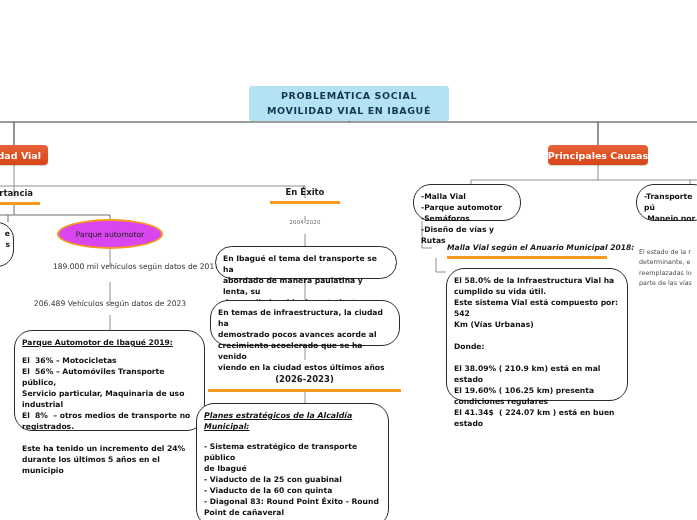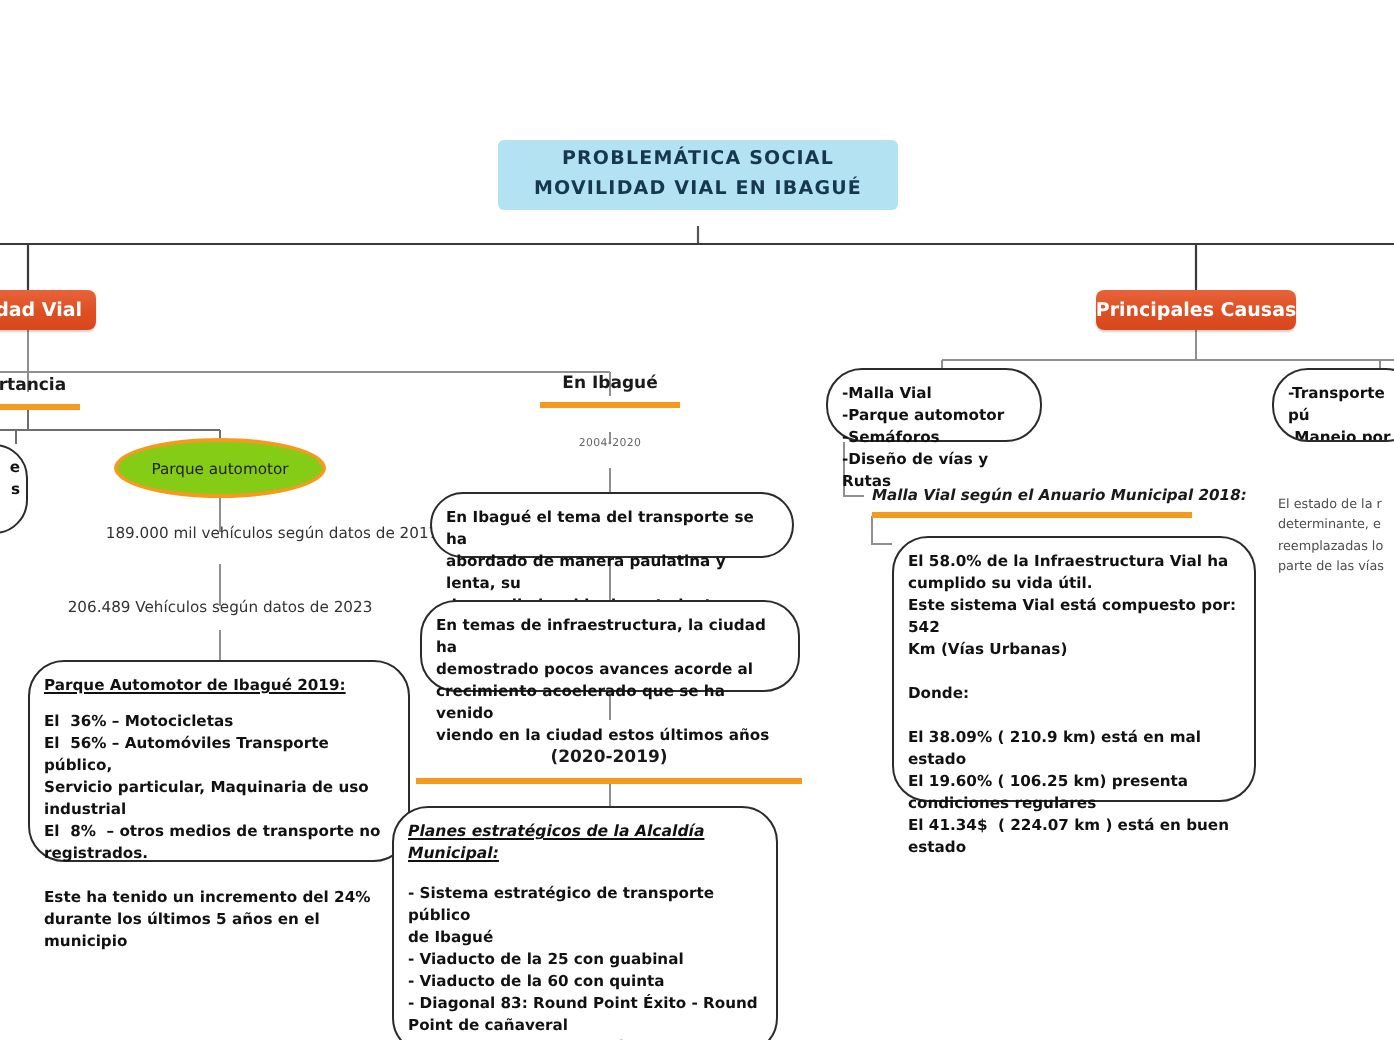--- a/index.html
+++ b/index.html
@@ -109,21 +109,21 @@
   .greytext {
     font-size: 6.4px;
     color: #4d4d4d;
     line-height: 1.6;
   }
 
   
   .ellipse {
     border: 2.4px solid #f59a1e;
     border-radius: 50%;
-    background: #84cc16;
+    background: #d946ef;
     display: flex;
     align-items: center;
     justify-content: center;
     font-size: 7.6px;
     color: #222222;
     text-align: right;
   }
   .hdr-italic {
     font-style: italic;
     text-decoration: underline;
@@ -182,21 +182,21 @@
     <path d="M598,165 L598,180" stroke="#8f8f8f" stroke-width="1" fill="none"></path>
     <path d="M471,180 L697,180" stroke="#8f8f8f" stroke-width="1" fill="none"></path>
     <path d="M471,180 L471,184" stroke="#8f8f8f" stroke-width="1" fill="none"></path>
     <path d="M690,180 L690,184" stroke="#8f8f8f" stroke-width="1" fill="none"></path>
 
     <path d="M422,221 L422,248 L432,248" stroke="#8f8f8f" stroke-width="1" fill="none"></path>
 
     <path d="M436,258 L436,272 L446,272" stroke="#8f8f8f" stroke-width="1" fill="none"></path>
   </svg>
 
-  <div class="node root-node" style="left:249px; top:70px; width:200px; height:35px;">
+  <div class="node root-node" style="left:249px; top:86px; width:200px; height:35px;">
     <div>
       <div>PROBLEMÁTICA SOCIAL</div>
       <div>MOVILIDAD VIAL EN IBAGUÉ</div>
     </div>
   </div>
 
   <div class="node pill" style="left:-30px; top:145px; width:78px; height:20px; justify-content:flex-end; padding-right:7px;">
     <span>…ilidad Vial</span>
   </div>
 
@@ -232,21 +232,21 @@
 Servicio particular, Maquinaria de uso
 industrial
 El  8%  – otros medios de transporte no
 registrados.
 
 Este ha tenido un incremento del 24%
 durante los últimos 5 años en el municipio</pre>
   </div>
 
   <div class="node uline" style="left:270px; top:187px; width:70px;">
-    <span>En Ibagué</span>
+    <span>En Éxito</span>
   </div>
 
   <div class="node plain tiny" style="left:275px; top:219px; width:60px;">
     <span>2004-2020</span>
   </div>
 
   <div class="node rbox" style="left:215px; top:246px; width:182px; height:33px;">
     <pre class="body">En Ibagué el tema del transporte se ha
 abordado de manera paulatina y lenta, su
 desarrollo ha sido durante lento.</pre>
@@ -254,21 +254,21 @@
 
   <div class="node rbox" style="left:210px; top:300px; width:190px; height:46px;">
     <pre class="body">En temas de infraestructura, la ciudad ha
 demostrado pocos avances acorde al
 crecimiento acoelerado que se ha venido
 viendo en la ciudad estos últimos años</pre>
   </div>
 
   <div class="node uline wrap" style="left:208px; top:363px; width:193px;">
     <br>
-    <span>(2020-2019)</span>
+    <span>(2026-2023)</span>
   </div>
 
   <div class="node rbox" style="left:196px; top:403px; width:193px; height:124px;">
     <span class="hdr-italic">Planes estratégicos de la Alcaldía Municipal:</span>
     <pre class="body">- Sistema estratégico de transporte público
 de Ibagué
 - Viaducto de la 25 con guabinal
 - Viaducto de la 60 con quinta
 - Diagonal 83: Round Point Éxito - Round
 Point de cañaveral
@@ -284,21 +284,21 @@
 -Diseño de vías y Rutas</pre>
   </div>
 
   <div class="node rbox clip" style="left:636px; top:184px; width:75px; height:37px;">
     <pre class="body">-Transporte pú
 -Manejo por pa
 -Localización
 -Déficit de esp</pre>
   </div>
 
-  <div class="node uline italic" style="left:436px; top:243px; width:160px; font-size:7.6px;">
+  <div class="node uline italic" style="left:447px; top:243px; width:160px; font-size:7.6px;">
     <span>Malla Vial según el Anuario Municipal 2018:</span>
   </div>
 
   <div class="node rbox" style="left:446px; top:268px; width:182px; height:133px;">
     <pre class="body">El 58.0% de la Infraestructura Vial ha
 cumplido su vida útil.
 Este sistema Vial está compuesto por: 542
 Km (Vías Urbanas)
 
 Donde:

